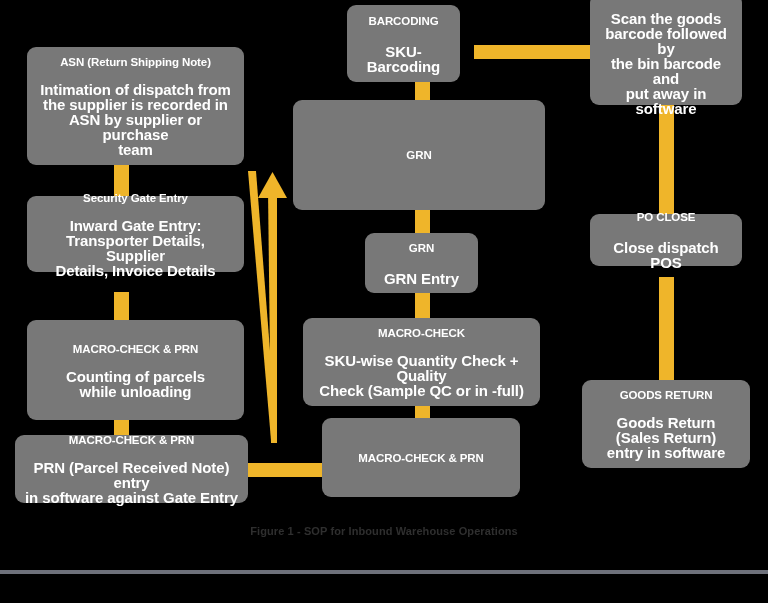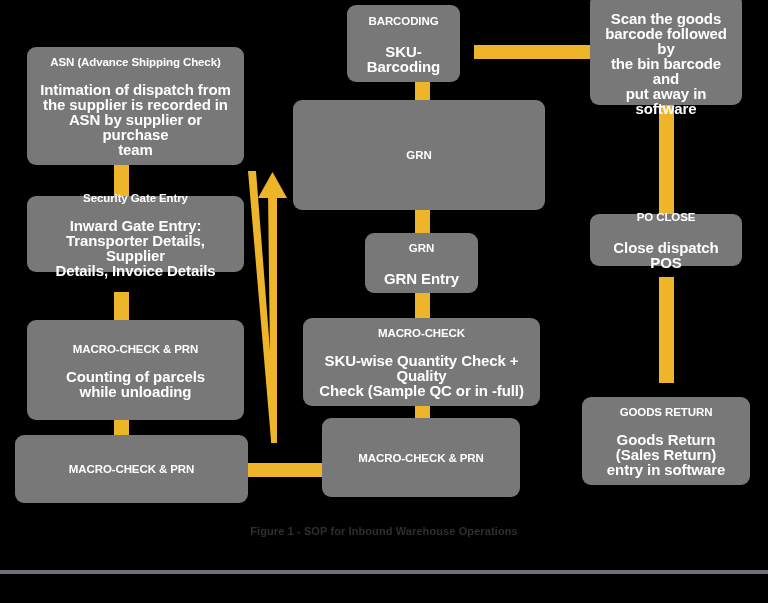--- a/index.html
+++ b/index.html
@@ -110,21 +110,21 @@
   <svg class="arrow-layer" viewBox="0 0 768 603" xmlns="http://www.w3.org/2000/svg">
 
     <polygon points="248,171 256,171 277,440 271,440" fill="#efb52a"></polygon>
 
     <polygon points="268,190 277,190 277,443 271,443" fill="#efb52a"></polygon>
 
     <polygon points="272.5,172 287,198 258,198" fill="#efb52a"></polygon>
   </svg>
 
   <div class="node" style="left:27px; top:47px; width:217px; height:118px; padding:10px 10px;">
-    <div class="title">ASN (Advance Shipping Check)</div>
+    <div class="title">ASN (Return Shipping Note)</div>
     <div class="body">Intimation of dispatch from
 the supplier is recorded in
 ASN by supplier or purchase
 team</div>
   </div>
 
   <div class="node" style="left:27px; top:196px; width:217px; height:76px; padding:10px 8px;">
     <div class="title">Security Gate Entry</div>
     <div class="body">Inward Gate Entry:
 Transporter Details, Supplier
@@ -132,20 +132,22 @@
   </div>
 
   <div class="node" style="left:27px; top:320px; width:217px; height:100px; padding:10px;">
     <div class="title">MACRO-CHECK &amp; PRN</div>
     <div class="body">Counting of parcels
 while unloading</div>
   </div>
 
   <div class="node" style="left:15px; top:435px; width:233px; height:68px; padding:8px;">
     <div class="title">MACRO-CHECK &amp; PRN</div>
+    <div class="body">PRN (Parcel Received Note) entry
+in software against Gate Entry</div>
   </div>
 
   <div class="node tight" style="left:347px; top:5px; width:113px; height:77px; padding:6px;">
     <div class="title">BARCODING</div>
     <div class="body">SKU-Barcoding</div>
   </div>
 
   <div class="node tight" style="left:293px; top:100px; width:252px; height:110px; padding:6px;">
     <div class="title">GRN</div>
   </div>
@@ -171,21 +173,21 @@
 barcode followed by
 the bin barcode and
 put away in software</div>
   </div>
 
   <div class="node tight" style="left:590px; top:214px; width:152px; height:52px; padding:6px;">
     <div class="title">PO CLOSE</div>
     <div class="body">Close dispatch POS</div>
   </div>
 
-  <div class="node" style="left:582px; top:380px; width:168px; height:88px; padding:8px;margin-top:17px;">
+  <div class="node" style="left:582px; top:380px; width:168px; height:88px; padding:8px;">
     <div class="title">GOODS RETURN</div>
     <div class="body">Goods Return
 (Sales Return)
 entry in software</div>
   </div>
 
   <div class="caption">Figure 1 - SOP for Inbound Warehouse Operations</div>
 
   <div class="divider"></div>
 

